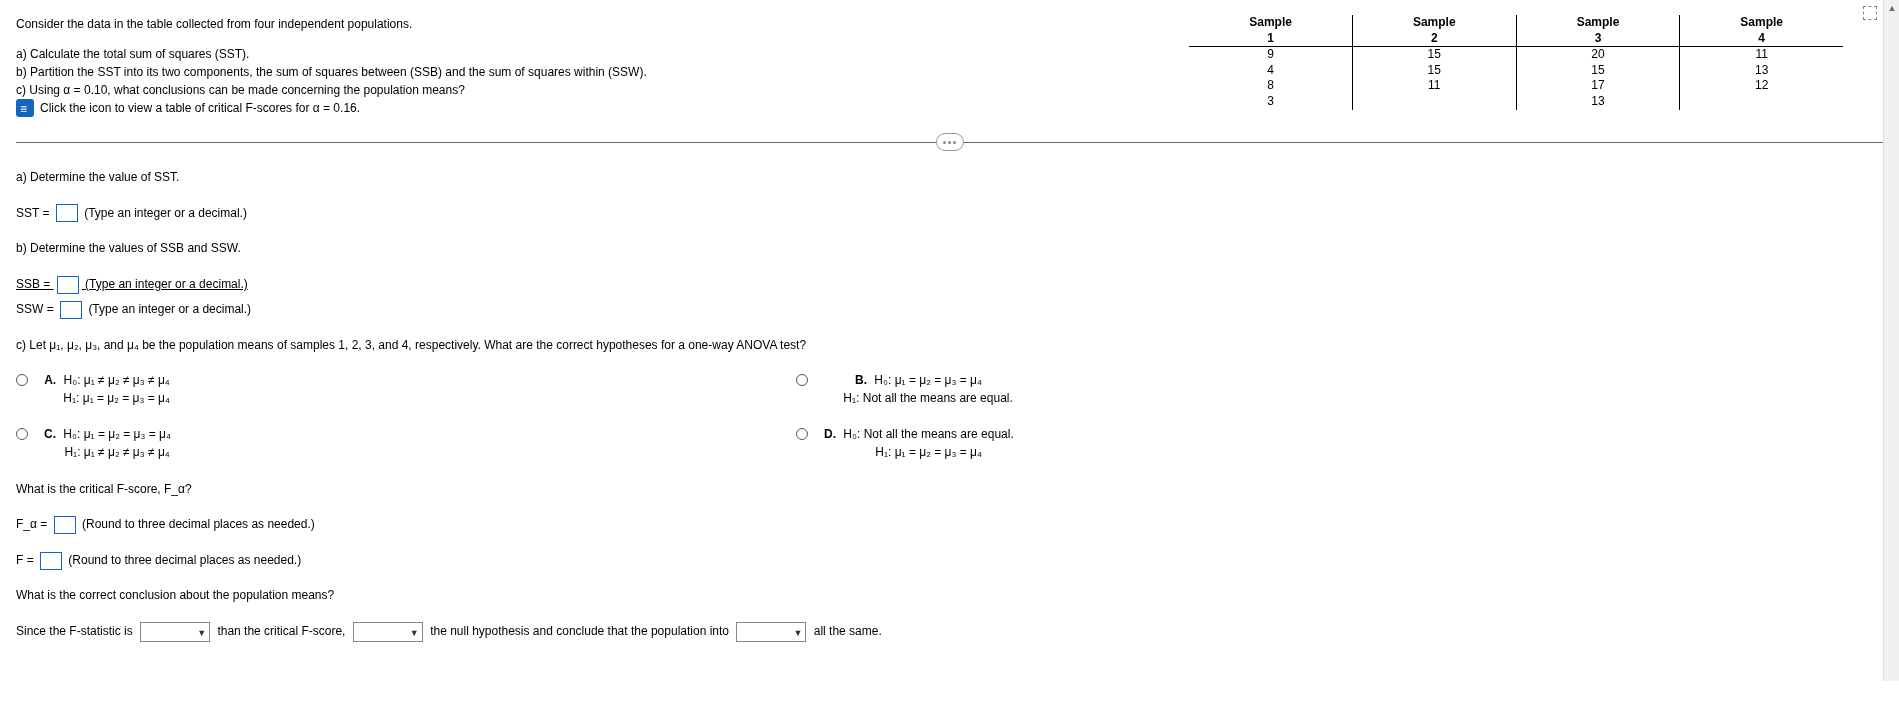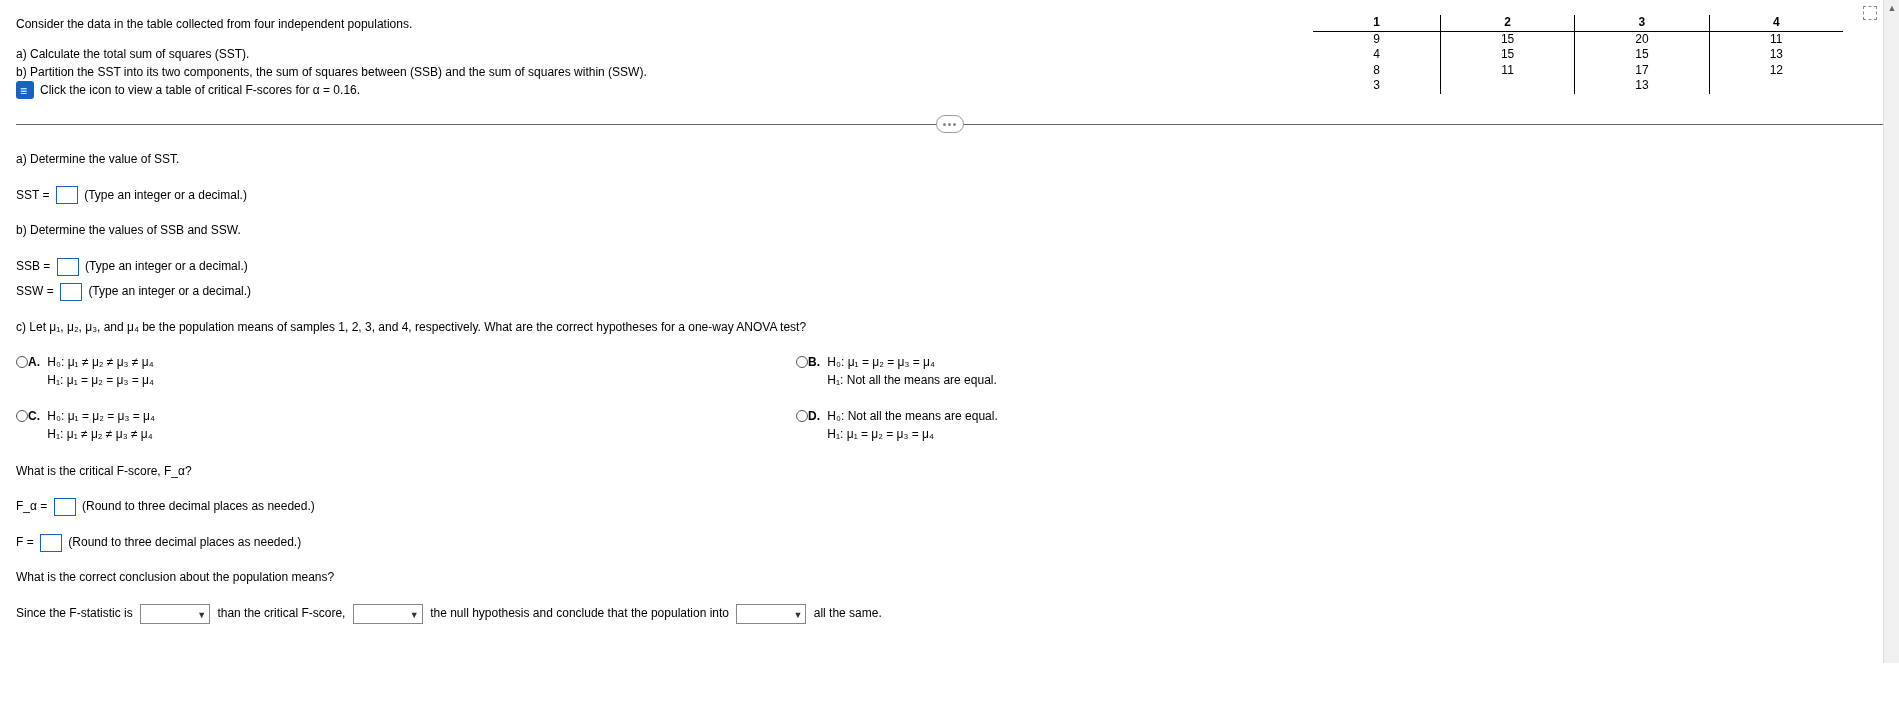--- a/index.html
+++ b/index.html
@@ -117,21 +117,22 @@
     display: grid;
     grid-template-columns: 1fr 1fr;
     column-gap: 40px;
     row-gap: 18px;
     max-width: 1520px;
     margin: 10px 0 18px 0;
   }
   .mc-option {
     display: flex;
     align-items: flex-start;
-    gap: 0;
+    gap: 16px;
+    text-align: center;
   }
   .radio {
     width: 12px; height: 12px;
     border: 1px solid #555;
     border-radius: 50%;
     margin-top: 3px;
     flex-shrink: 0;
   }
   .opt-letter { font-weight: bold; margin-right: 4px; }
   .opt-body { line-height: 1.5; }
@@ -162,30 +163,37 @@
 <div class="page">
 
   <div class="popout"></div>
 
   <div class="top-section">
     <div class="prompt-text">
       <div>Consider the data in the table collected from four independent populations.</div>
       <div class="part-list">
         <div>a) Calculate the total sum of squares (SST).</div>
         <div>b) Partition the SST into its two components, the sum of squares between (SSB) and the sum of squares within (SSW).</div>
+        <div>c) Using α = 0.10, what conclusions can be made concerning the population means?</div>
         <div class="icon-link">
           <span class="icon-doc"></span>
           <span>Click the icon to view a table of critical F-scores for α = 0.16.</span>
         </div>
       </div>
     </div>
 
     <div class="data-area">
       <table class="data-table">
         <thead>
+          <tr class="hdr-row1">
+            <th>Sample</th>
+            <th>Sample</th>
+            <th>Sample</th>
+            <th>Sample</th>
+          </tr>
           <tr class="hdr-row2">
             <th>1</th>
             <th>2</th>
             <th>3</th>
             <th>4</th>
           </tr>
         </thead>
         <tbody>
           <tr>
             <td>9</td>
@@ -229,21 +237,21 @@
   </div>
   <div class="q-block">
     <span>SST =</span>
     <span class="inline-input"></span>
     <span class="hint">(Type an integer or a decimal.)</span>
   </div>
 
   <div class="q-block">
     <div>b) Determine the values of SSB and SSW.</div>
   </div>
-  <div class="q-block" style="margin-bottom:4px;">
+  <div class="q-block" style="margin-bottom:4px;text-decoration:underline;">
     <span>SSB =</span>
     <span class="inline-input"></span>
     <span class="hint">(Type an integer or a decimal.)</span>
   </div>
   <div class="q-block">
     <span>SSW =</span>
     <span class="inline-input"></span>
     <span class="hint">(Type an integer or a decimal.)</span>
   </div>
 

